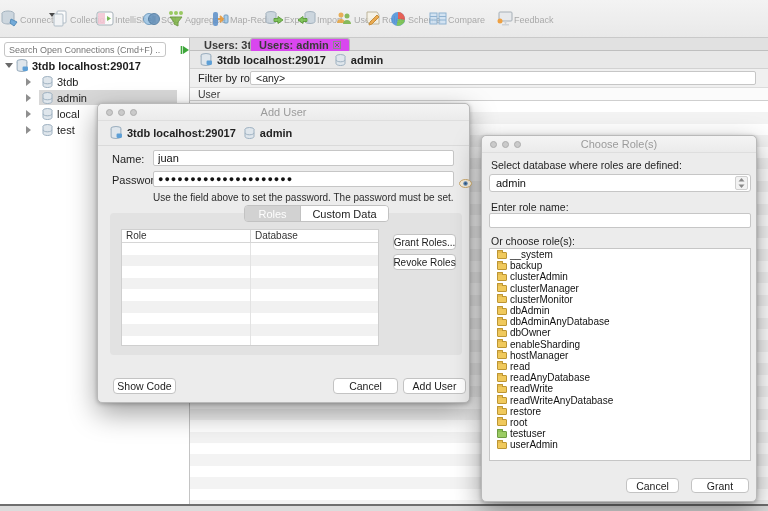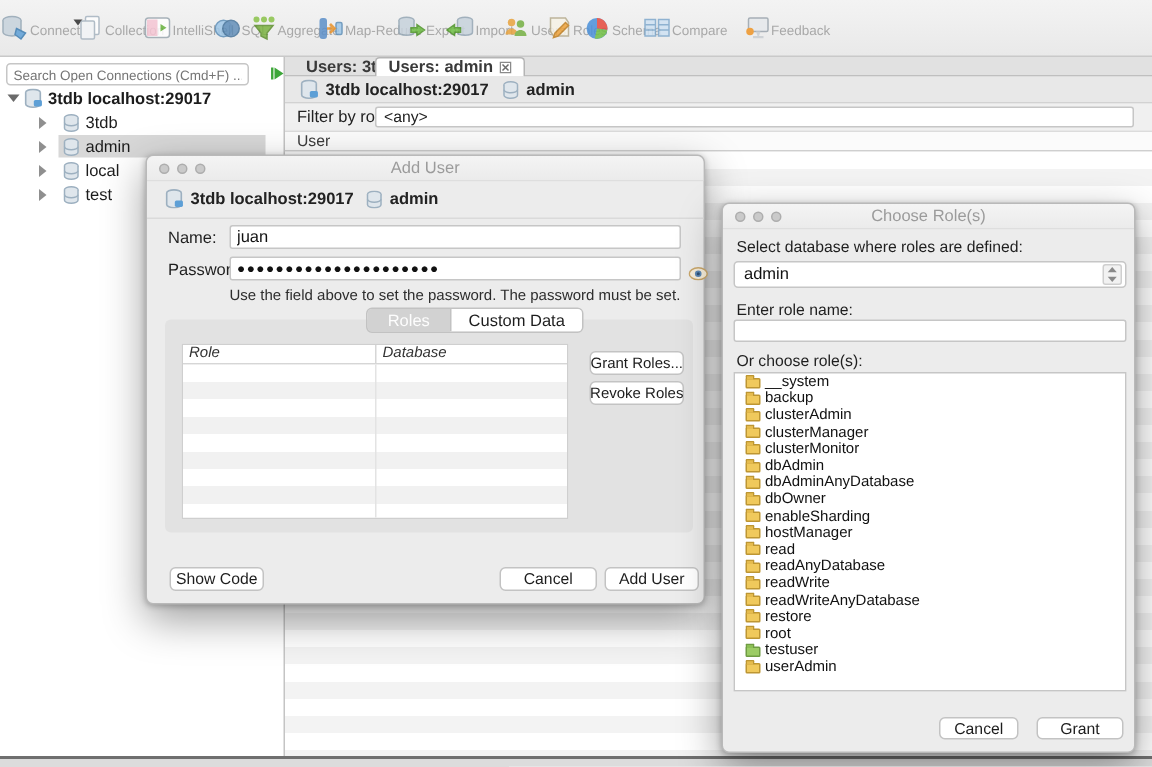--- a/index.html
+++ b/index.html
@@ -29,21 +29,21 @@
   .tri-r { width:0; height:0; border-left:5px solid #8f8f8f; border-top:4px solid transparent; border-bottom:4px solid transparent; }
   .tri-d { width:0; height:0; border-top:5px solid #6a6a6a; border-left:4px solid transparent; border-right:4px solid transparent; }
 
   .green-arrow { position:absolute; left:180px; top:41px; }
 
   
   .tabbar { position:absolute; left:190px; top:38px; width:578px; height:13px; background:#e1e1e1;
     border-bottom:1px solid #bfbfbf; }
   .tab { position:absolute; top:0; height:13px; display:flex; align-items:center; gap:4px;
     font-size:11px; font-weight:bold; color:#3a3a3a; padding:0 8px; }
-  .tab.active { background:#ffffff; border:1px solid #b5b5b5; border-bottom:none; border-radius:3px 3px 0 0; }
+  .tab.active { background:#d946ef; border:1px solid #b5b5b5; border-bottom:none; border-radius:3px 3px 0 0; }
   .crumbrow { position:absolute; left:190px; top:51px; width:578px; height:18px; background:#e8e8e8;
     border-bottom:1px solid #d2d2d2; display:flex; align-items:center; gap:5px; padding:0 10px; }
   .crumb-txt { font-size:11px; font-weight:bold; color:#222; }
   .filterrow { position:absolute; left:190px; top:69px; width:578px; height:18px; background:#f0f0f0;
     display:flex; align-items:center; }
   .filter-label { font-size:11px; color:#222; margin-left:8px; }
   .combo { position:absolute; left:60px; top:2px; width:506px; height:14px; background:#fff;
     border:1px solid #c6c6c6; border-radius:2px; font-size:10.5px; color:#222; padding:0 5px; line-height:12px; }
   .colheader { position:absolute; left:190px; top:87px; width:578px; height:14px; background:#fbfbfb;
     border-bottom:1px solid #cfcfcf; border-top:1px solid #dcdcdc; font-size:10.5px; color:#3c3c3c;
@@ -69,21 +69,21 @@
 
   
   .au-crumb { position:absolute; left:12px; top:22px; display:flex; align-items:center; gap:5px; }
   .au-sep { position:absolute; left:0; top:41px; width:100%; border-top:1px solid #dadada; }
   .seg { position:absolute; left:146px; top:101px; display:flex; height:17px; border:1px solid #c2c2c2;
     border-radius:4px; overflow:hidden; font-size:11px; z-index:2; }
   .seg-on { width:55px; background:#d2d2d2; color:#fdfdfd; display:flex; align-items:center; justify-content:center; }
   .seg-off { width:88px; background:#fff; color:#1d1d1d; display:flex; align-items:center; justify-content:center;
     border-left:1px solid #c2c2c2; }
   .groupbox { position:absolute; left:12px; top:109px; width:352px; height:142px; background:#e2e2e2; border-radius:4px; }
-  .au-table { position:absolute; left:23px; top:125px; width:258px; height:117px; border:1px solid #cfcfcf; background:#fff;font-style:italic; }
+  .au-table { position:absolute; left:23px; top:125px; width:258px; height:117px; border:1px solid #cfcfcf; background:#fff; }
   .au-thead { height:13px; background:#fff; border-bottom:1px solid #d6d6d6; display:flex; font-size:10px; color:#333; }
   .au-tbody { height:102px; background:repeating-linear-gradient(to bottom,#ffffff 0 11.6px,#f1f1f1 11.6px 23.2px); position:relative; }
   .au-coldiv { position:absolute; left:128px; top:0; bottom:0; width:1px; background:#e3e3e3; }
 
   
   .cr-label { font-size:10.5px; color:#1f1f1f; position:absolute; left:9px;text-align:right; }
   .cr-select { position:absolute; left:7px; top:38px; width:262px; height:18px; background:#fff;
     border:1px solid #c6c6c6; border-radius:3px; font-size:11px; color:#111; display:flex; align-items:center; padding-left:6px; }
   .stepper { position:absolute; right:2px; top:1px; width:13px; height:14px; background:#f2f2f2;
     border:1px solid #cfcfcf; border-radius:2px; display:flex; align-items:center; justify-content:center; }

